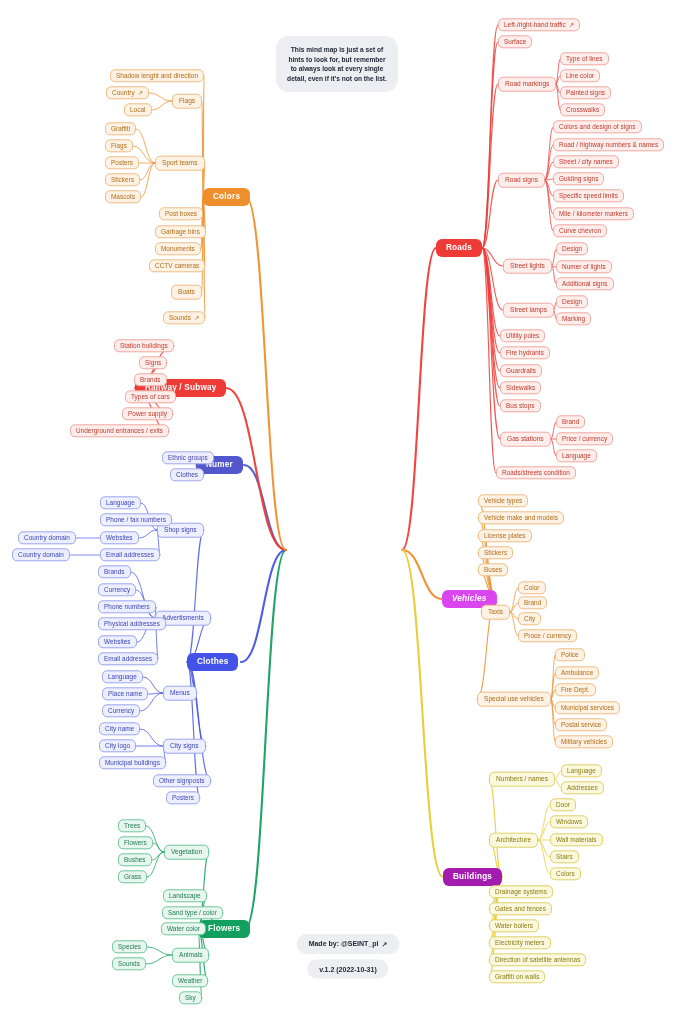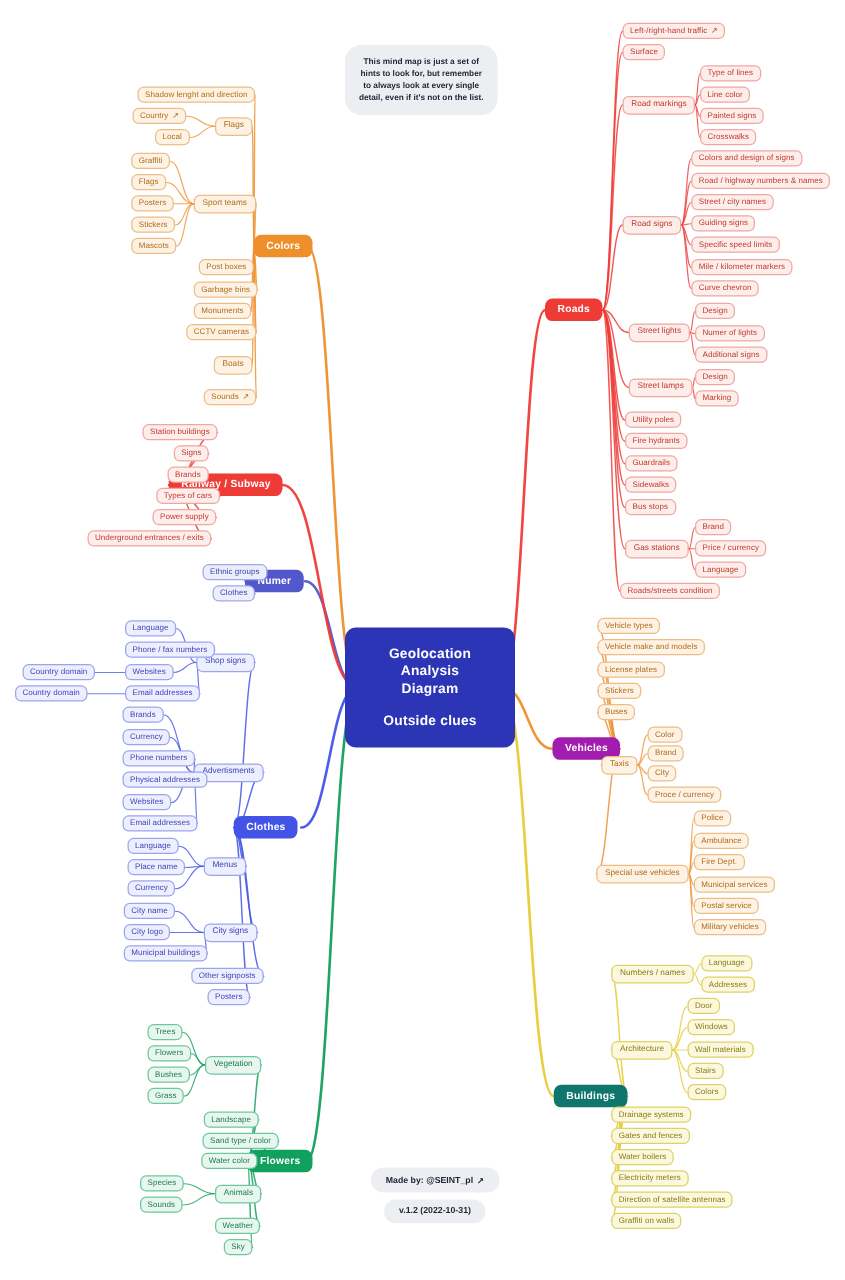--- a/index.html
+++ b/index.html
@@ -260,21 +260,21 @@
       </div>
       <div class="node leaf" style="top: 439px; left: 556px; background: rgb(253, 238, 236); border-color: rgb(240, 167, 159); color: rgb(192, 57, 43);">
         <span>Price / currency</span>
       </div>
       <div class="node leaf" style="top: 456px; left: 556px; background: rgb(253, 238, 236); border-color: rgb(240, 167, 159); color: rgb(192, 57, 43);">
         <span>Language</span>
       </div>
       <div class="node leaf fam-red" style="top: 473px; left: 496px; --x: 0; background: rgb(253, 238, 236); border-color: rgb(240, 167, 159); color: rgb(192, 57, 43);">
         <span>Roads/streets condition</span>
       </div>
-      <div class="node branch" style="background: #a21caf; top: 599px; left: 442px;">
+      <div class="node branch" style="background: #d946ef; top: 599px; left: 442px; font-style: italic;">
         <span>Vehicles</span>
       </div>
       <div class="node leaf fam-orange" style="top: 501px; left: 478px; --x: 0; background: rgb(253, 242, 228); border-color: rgb(237, 189, 133); color: rgb(176, 108, 24);">
         <span>Vehicle types</span>
       </div>
       <div class="node leaf fam-orange" style="top: 518px; left: 478px; --x: 0; background: rgb(253, 242, 228); border-color: rgb(237, 189, 133); color: rgb(176, 108, 24);">
         <span>Vehicle make and models</span>
       </div>
       <div class="node leaf fam-orange" style="top: 536px; left: 478px; --x: 0; background: rgb(253, 242, 228); border-color: rgb(237, 189, 133); color: rgb(176, 108, 24);">
         <span>License plates</span>
@@ -314,21 +314,21 @@
       </div>
       <div class="node leaf" style="top: 708px; left: 555px; background: rgb(253, 242, 228); border-color: rgb(237, 189, 133); color: rgb(176, 108, 24);">
         <span>Municipal services</span>
       </div>
       <div class="node leaf" style="top: 725px; left: 555px; background: rgb(253, 242, 228); border-color: rgb(237, 189, 133); color: rgb(176, 108, 24);">
         <span>Postal service</span>
       </div>
       <div class="node leaf" style="top: 742px; left: 555px; background: rgb(253, 242, 228); border-color: rgb(237, 189, 133); color: rgb(176, 108, 24);">
         <span>Military vehicles</span>
       </div>
-      <div class="node branch" style="background: #0f766e; top: 877px; left: 443px;">
+      <div class="node branch" style="background: #a21caf; top: 877px; left: 443px;">
         <span>Buildings</span>
       </div>
       <div class="node mid fam-yellow" style="top: 779px; left: 489px; --x: 0; background: rgb(251, 248, 221); border-color: rgb(221, 209, 105); color: rgb(138, 122, 18);">
         <span>Numbers / names</span>
       </div>
       <div class="node leaf" style="top: 771px; left: 561px; background: rgb(251, 248, 221); border-color: rgb(221, 209, 105); color: rgb(138, 122, 18);">
         <span>Language</span>
       </div>
       <div class="node leaf" style="top: 788px; left: 561px; background: rgb(251, 248, 221); border-color: rgb(221, 209, 105); color: rgb(138, 122, 18);">
         <span>Addresses</span>
@@ -566,24 +566,18 @@
         <span>Boats</span>
       </div>
       <div class="node leaf fam-orange" style="top: 318px; left: 163px; --x: 0; background: rgb(253, 242, 228); border-color: rgb(237, 189, 133); color: rgb(176, 108, 24);">
         <span>Sounds</span>
         <span class="lnk">↗</span>
       </div>
     </div>
 
   <div class="note" id="hint-note" style="left:276px;top:36px;">This mind map is just a set of hints to look for, but remember to always look at every single detail, even if it's not on the list.</div>
 
-  <div class="center-node" style="left:344px;top:550px;">
-    <span>Geolocation</span><br>
-    <span>Analysis</span><br>
-    <span>Diagram</span>
-    <span class="sub">Outside clues</span>
-  </div>
 
   <div class="credit" style="left:348px;top:944px;">
     <span>Made by: @SEINT_pl</span><span class="lnk">↗</span>
   </div>
   <div class="credit" style="left:348px;top:969px;">v.1.2 (2022-10-31)</div>
 </div>
 
 </body></html>

